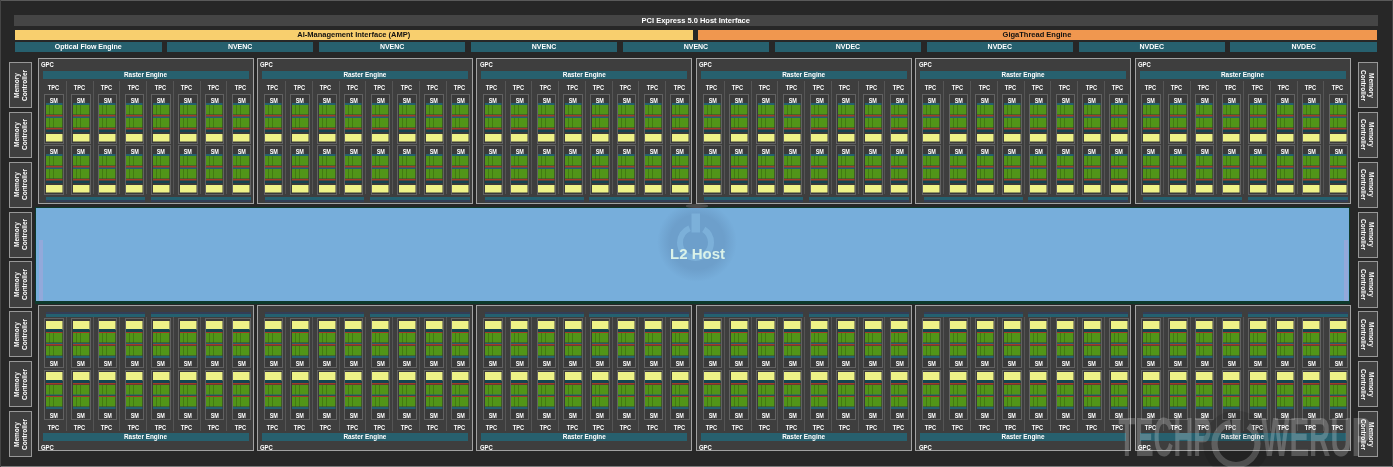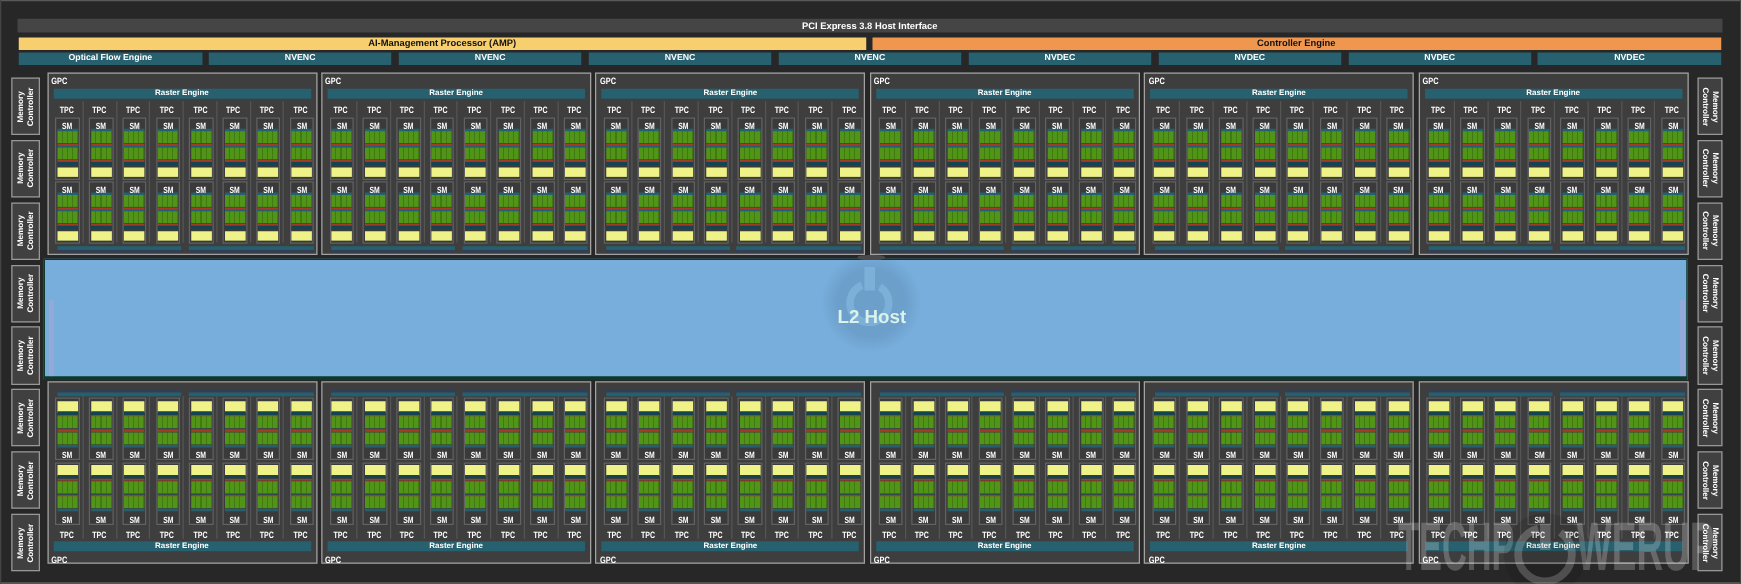--- a/index.html
+++ b/index.html
@@ -38,23 +38,23 @@
 .nb{position:absolute;height:2px;background:#333e56}
 .mc{position:absolute;border:1px solid #989898;background:#404040;
  display:flex;align-items:center;justify-content:center}
 .mc span{font-size:6.5px;color:#fff;line-height:7.5px;text-align:center;white-space:pre}
 .bar{position:absolute;color:#fff;font-size:7px;text-align:center;background:#27606e}
 </style></head><body>
 <div class="a" style="left:0;top:0;width:1393px;height:1px;background:#5a5a5a"></div>
 <div class="a" style="left:0;top:465.5px;width:1393px;height:1.5px;background:#7a7a7a"></div>
 <div class="a" style="left:0;top:0;width:1px;height:467px;background:#454545"></div>
 <div class="a" style="left:1391.5px;top:0;width:1.5px;height:467px;background:#454545"></div>
-<div class="a" style="left:14px;top:15px;width:1363.5px;height:11px;background:#454545;color:#fff;font-size:7.5px;text-align:center;line-height:11.5px">PCI Express 3.8 Host Interface</div>
-<div class="a" style="left:15px;top:29.5px;width:677.5px;height:10px;background:#f8cf6e;color:#111;font-size:7.5px;text-align:center;line-height:10.5px">AI-Management Processor (AMP)</div>
-<div class="a" style="left:697.5px;top:29.5px;width:679px;height:10px;background:#f0974f;color:#111;font-size:7.5px;text-align:center;line-height:10.5px">Controller Engine</div>
+<div class="a" style="left:14px;top:15px;width:1363.5px;height:11px;background:#454545;color:#fff;font-size:7.5px;text-align:center;line-height:11.5px">PCI Express 5.0 Host Interface</div>
+<div class="a" style="left:15px;top:29.5px;width:677.5px;height:10px;background:#f8cf6e;color:#111;font-size:7.5px;text-align:center;line-height:10.5px">AI-Management Interface (AMP)</div>
+<div class="a" style="left:697.5px;top:29.5px;width:679px;height:10px;background:#f0974f;color:#111;font-size:7.5px;text-align:center;line-height:10.5px">GigaThread Engine</div>
 <div class="bar" style="left:15.0px;top:42px;width:146.5px;height:10px;line-height:10.5px">Optical Flow Engine</div>
 <div class="bar" style="left:166.9px;top:42px;width:146.5px;height:10px;line-height:10.5px">NVENC</div>
 <div class="bar" style="left:318.9px;top:42px;width:146.5px;height:10px;line-height:10.5px">NVENC</div>
 <div class="bar" style="left:470.8px;top:42px;width:146.5px;height:10px;line-height:10.5px">NVENC</div>
 <div class="bar" style="left:622.7px;top:42px;width:146.5px;height:10px;line-height:10.5px">NVENC</div>
 <div class="bar" style="left:774.7px;top:42px;width:146.5px;height:10px;line-height:10.5px">NVDEC</div>
 <div class="bar" style="left:926.6px;top:42px;width:146.5px;height:10px;line-height:10.5px">NVDEC</div>
 <div class="bar" style="left:1078.5px;top:42px;width:146.5px;height:10px;line-height:10.5px">NVDEC</div>
 <div class="bar" style="left:1230.4px;top:42px;width:146.5px;height:10px;line-height:10.5px">NVDEC</div>
 <div class="mc" style="left:9px;top:62.0px;width:23px;height:46.3px">

